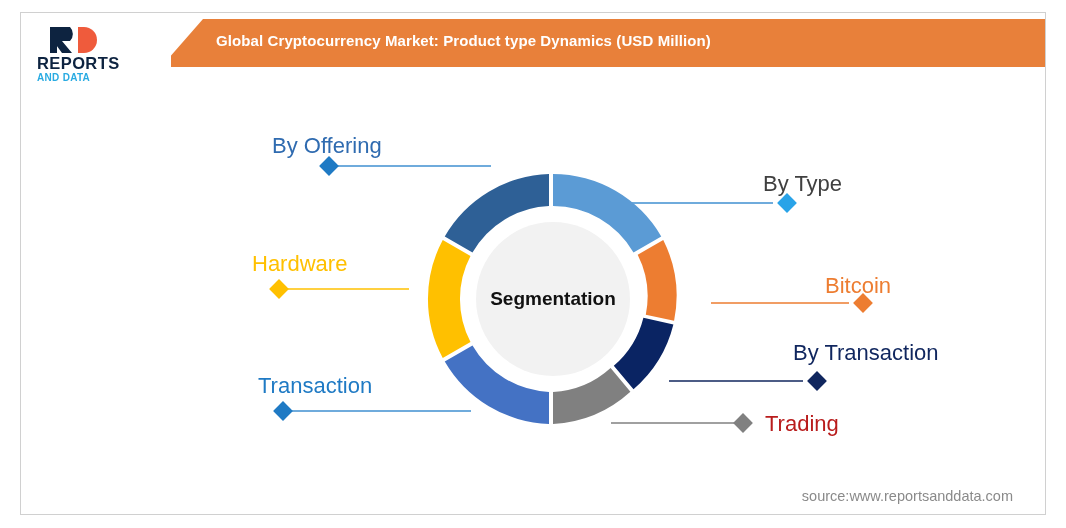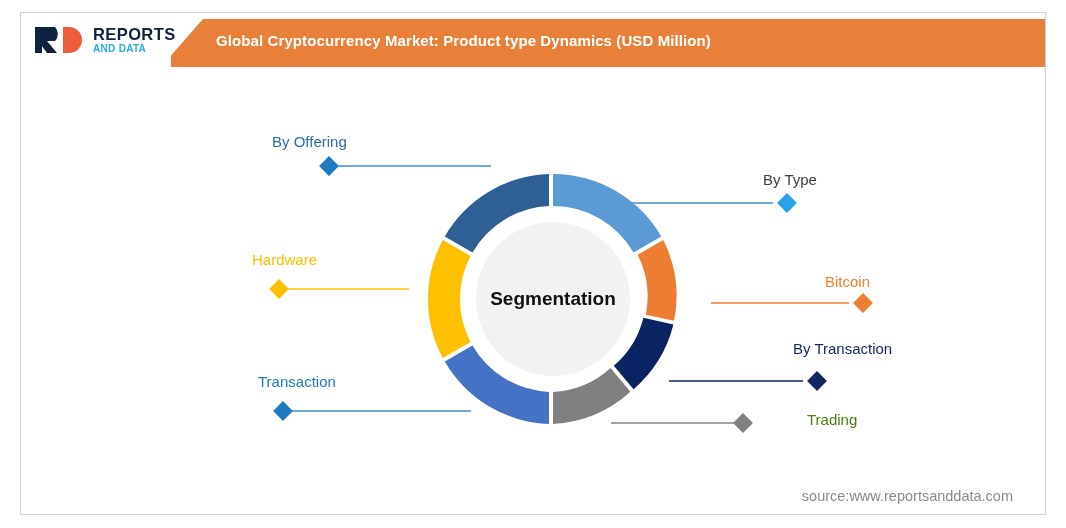--- a/index.html
+++ b/index.html
@@ -39,20 +39,21 @@
     height: 58px;
     background: #ffffff;
     z-index: 3;
   }
   #logo-wrap {
     position: absolute;
     left: 12px;
     top: 12px;
     display: flex;
     align-items: center;
+    flex-direction: column;
   }
   .logo-mark {
     display: block;
   }
   .logo-words {
     margin-left: 4px;
     line-height: 1;
   }
   .logo-reports {
     display: block;
@@ -101,21 +102,21 @@
     height: 445px;
   }
   #donut-svg {
     position: absolute;
     left: 0;
     top: 0;
   }
 
   .callout-label {
     position: absolute;
-    font-size: 15px;
+    font-size: 22px;
     white-space: nowrap;
   }
 
   #source-text {
     position: absolute;
     right: 32px;
     bottom: 12px;
     font-size: 14.5px;
     color: #8a8a8a;
     white-space: nowrap;
@@ -213,21 +214,21 @@
                 font-size:19px; font-weight:bold; color:#111111; white-space:nowrap;">Segmentation</div>
 
     <div class="callout-label" style="left:251px; top:62px; color:#2f6bb0;">By Offering</div>
 
     <div class="callout-label" style="left:742px; top:100px; color:#404040;">By Type</div>
 
     <div class="callout-label" style="left:804px; top:202px; color:#ed7d31;">Bitcoin</div>
 
     <div class="callout-label" style="left:772px; top:269px; color:#10265e;">By Transaction</div>
 
-    <div class="callout-label" style="left:744px; top:340px; color:#4d7c0f;margin-left:42px;">Trading</div>
+    <div class="callout-label" style="left:744px; top:340px; color:#b91c1c;">Trading</div>
 
     <div class="callout-label" style="left:237px; top:302px; color:#1f7ac4;">Transaction</div>
 
     <div class="callout-label" style="left:231px; top:180px; color:#ffc000;">Hardware</div>
 
     <div id="source-text">source:www.reportsanddata.com</div>
   </div>
 
 </div>
 

